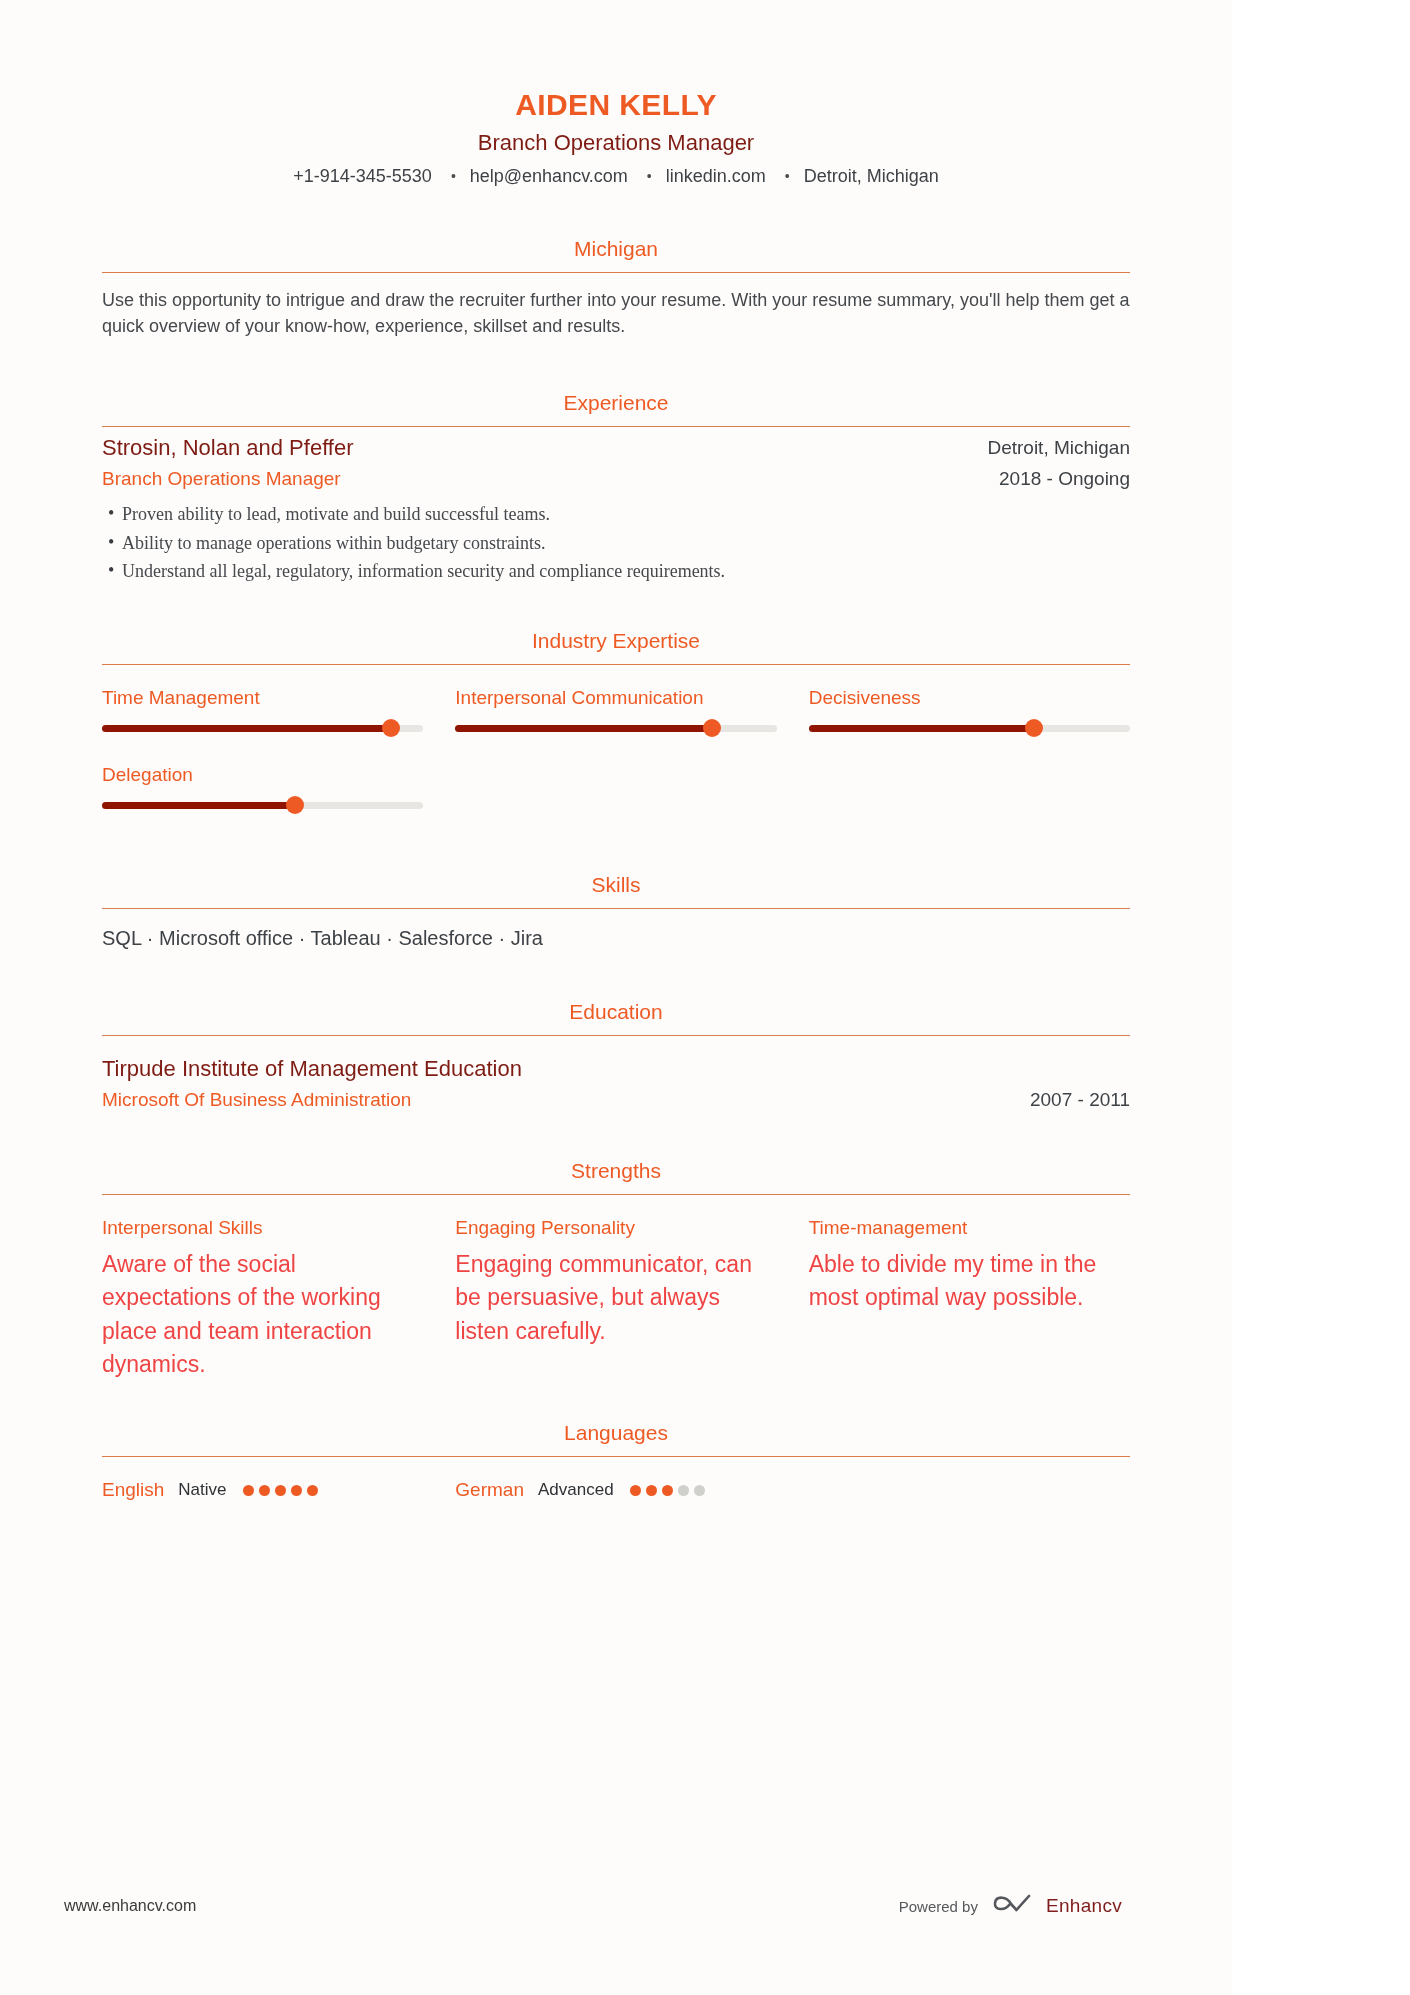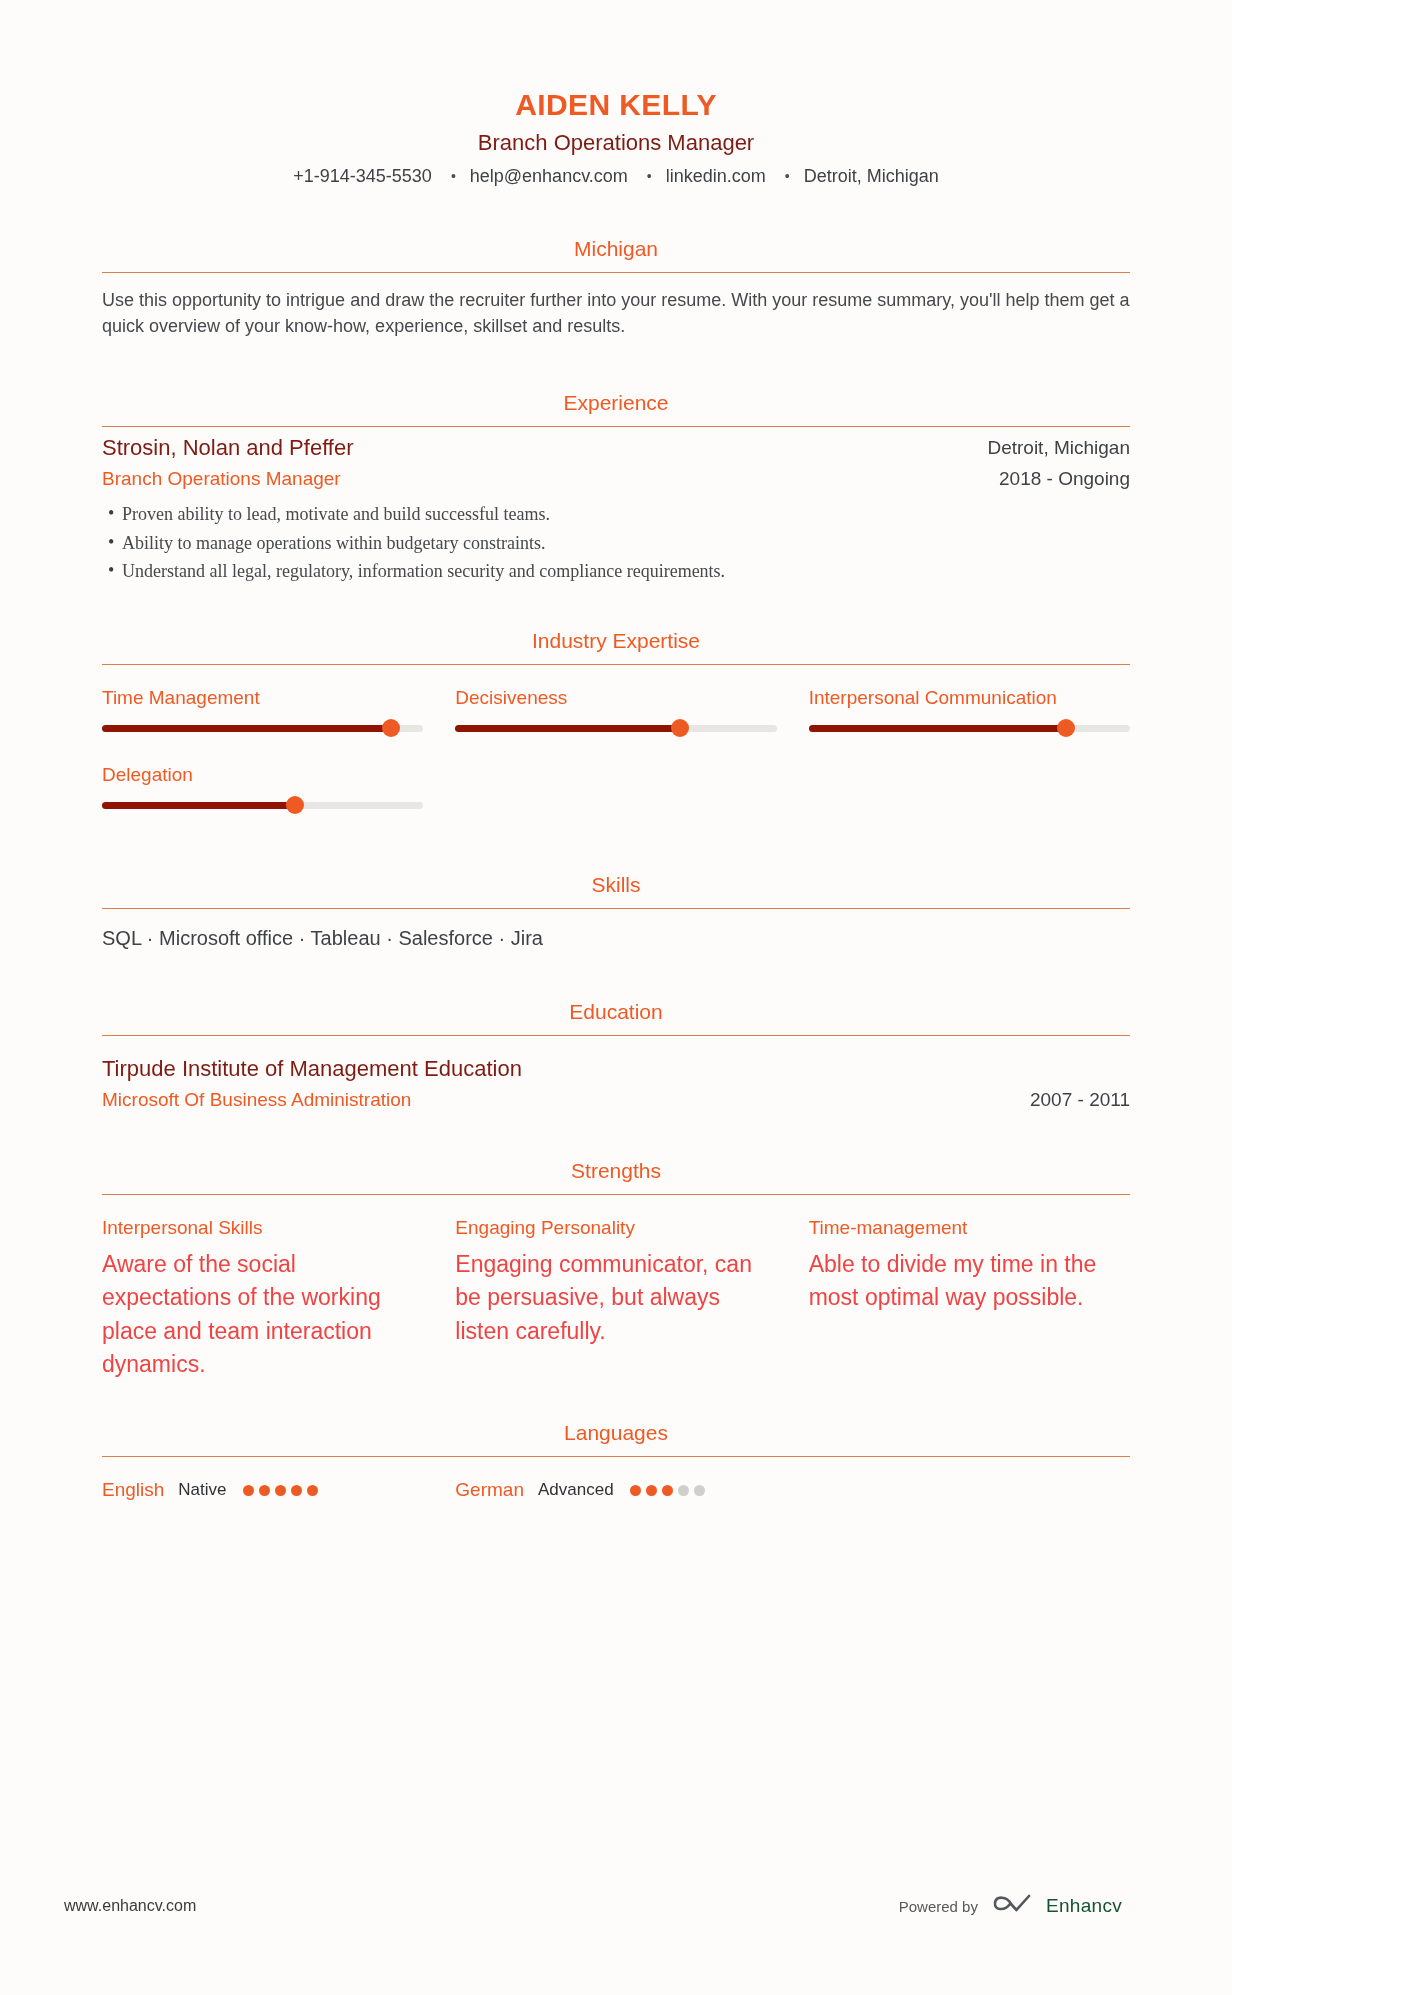--- a/index.html
+++ b/index.html
@@ -69,21 +69,21 @@
   .lang-level { font-size: 17px; color: #2E3236; margin-left: 14px; }
   .dots { display: inline-flex; gap: 5px; margin-left: 16px; align-items: center; }
   .dot  { width: 11px; height: 11px; border-radius: 50%; background: #CFCFCC; display: inline-block; }
   .dot.filled { background: var(--accent, #EE5A24); }
 
   .footer { position: absolute; left: 64px; right: 110px; bottom: 74px;
             display: flex; justify-content: space-between; align-items: center; }
   .site { font-size: 16px; color: #3A3A3A; }
   .powered { display: flex; align-items: center; gap: 12px; }
   .powered-label { font-size: 15px; color: #55585C; }
-  .brand { font-size: 19px; color: #14532d; letter-spacing: .3px; }
+  .brand { font-size: 19px; color: #7f1d1d; letter-spacing: .3px; }
 </style>
 </head>
 <body>
 
 <div class="page">
 
   <h1 class="name">AIDEN KELLY</h1>
   <div class="job-title">Branch Operations Manager</div>
   <div class="contact">
     <span class="item">+1-914-345-5530</span>
@@ -123,35 +123,35 @@
         <div class="slider">
           <div class="track">
             <div class="fill" style="width: 90%;">
               <span class="knob"></span>
             </div>
           </div>
         </div>
       </div>
 
       <div>
+        <div class="skill-label">Interpersonal Communication</div>
+        <div class="slider">
+          <div class="track">
+            <div class="fill" style="width: 80%;">
+              <span class="knob"></span>
+            </div>
+          </div>
+        </div>
+      </div>
+
+      <div>
         <div class="skill-label">Decisiveness</div>
         <div class="slider">
           <div class="track">
             <div class="fill" style="width: 70%;">
-              <span class="knob"></span>
-            </div>
-          </div>
-        </div>
-      </div>
-
-      <div>
-        <div class="skill-label">Interpersonal Communication</div>
-        <div class="slider">
-          <div class="track">
-            <div class="fill" style="width: 80%;">
               <span class="knob"></span>
             </div>
           </div>
         </div>
       </div>
 
       <div>
         <div class="skill-label">Delegation</div>
         <div class="slider">
           <div class="track">

